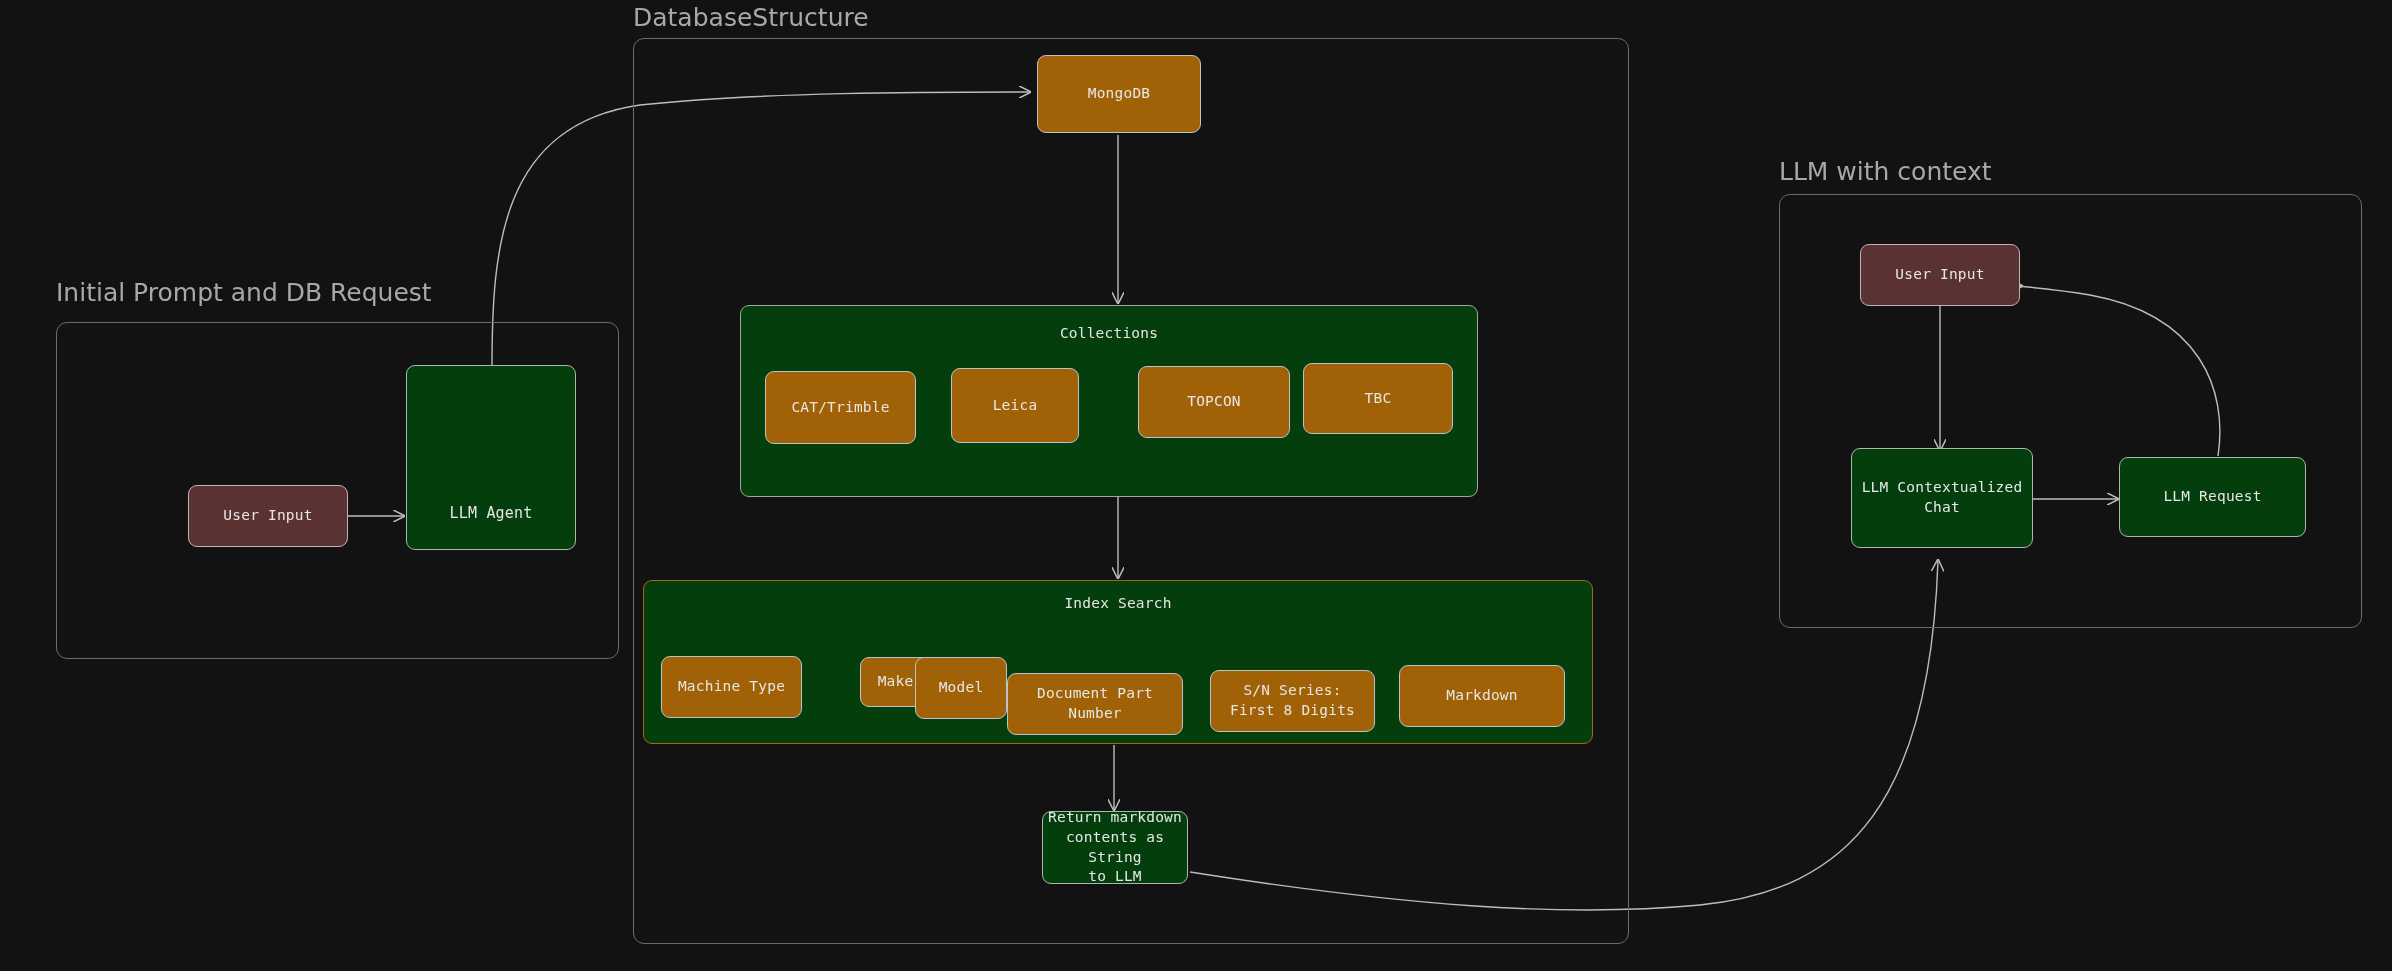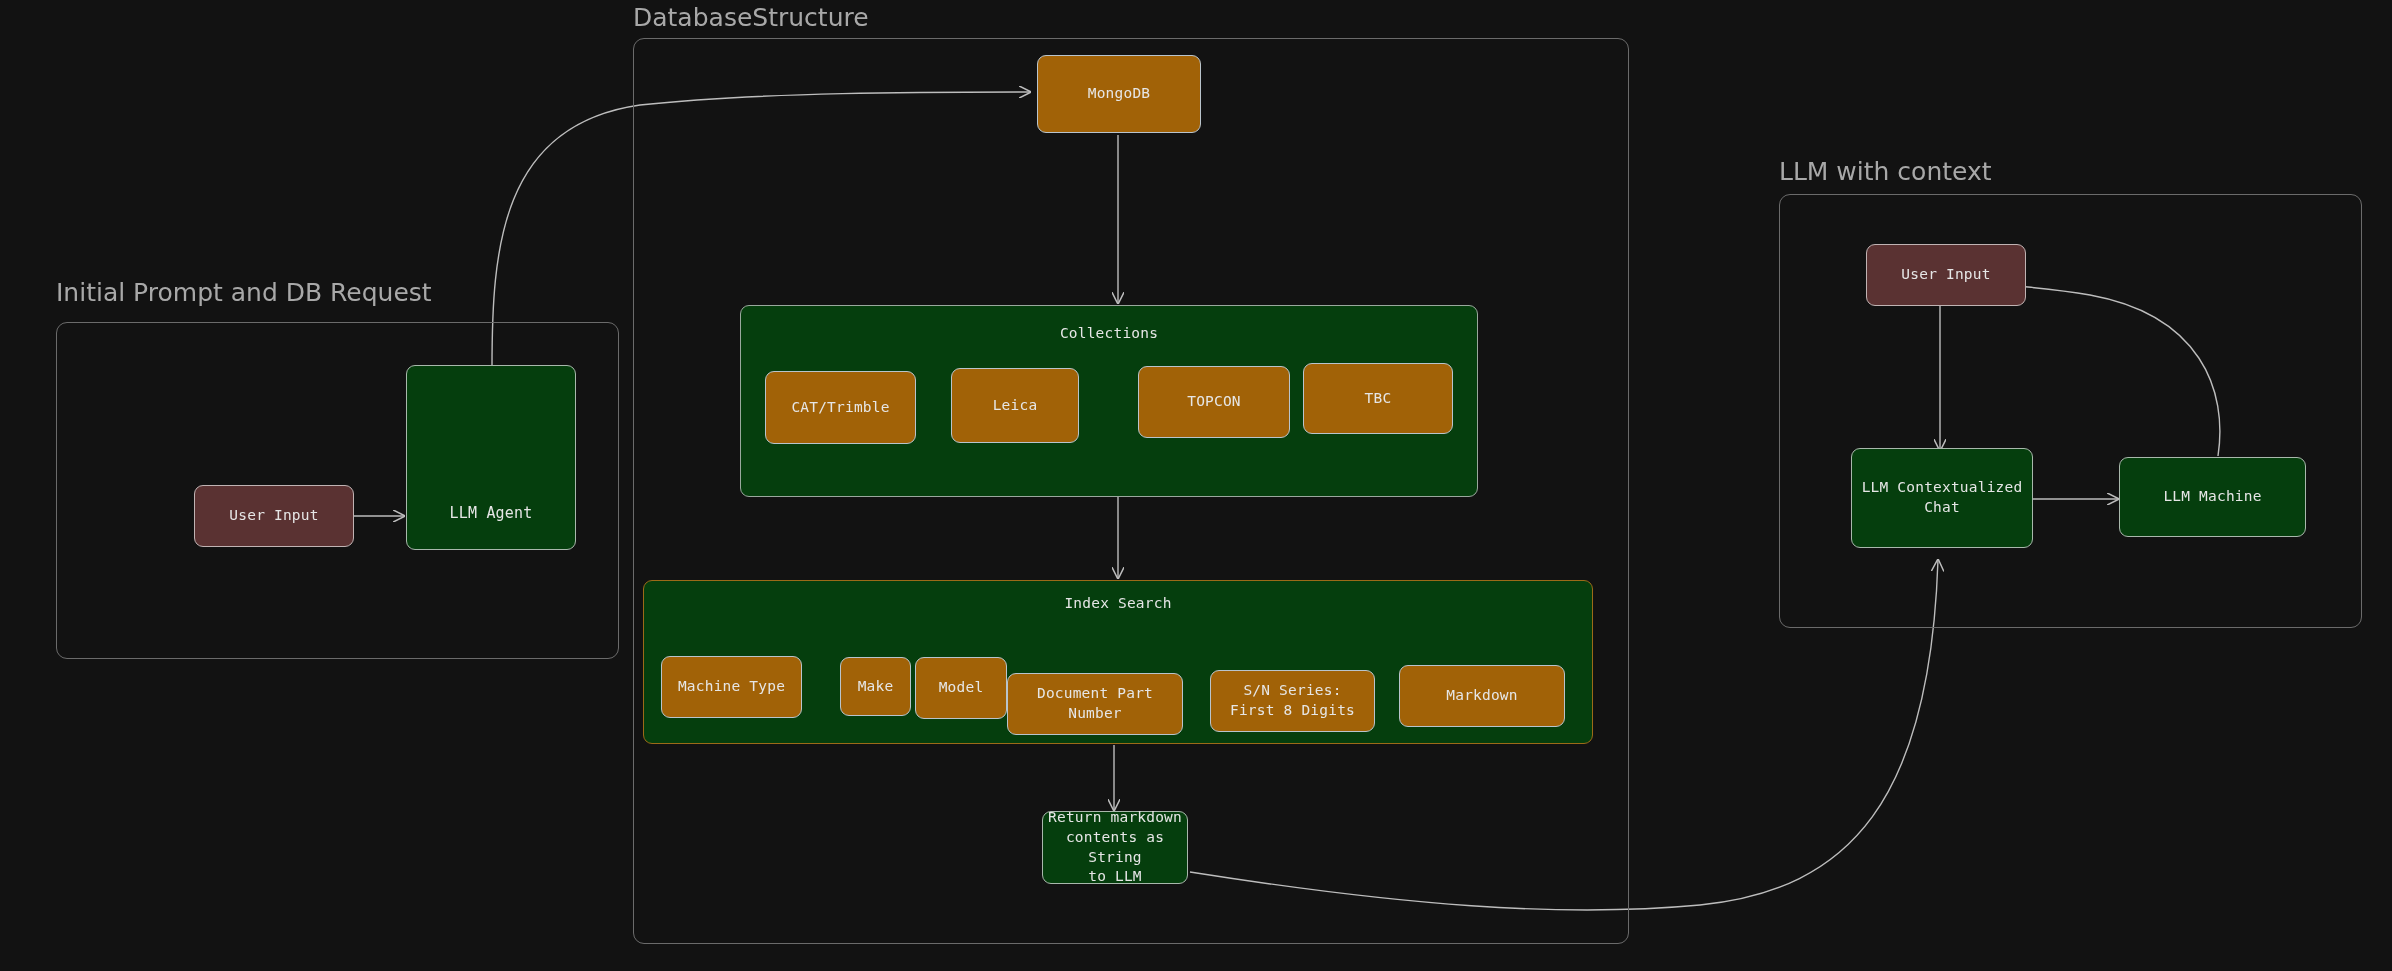--- a/index.html
+++ b/index.html
@@ -75,21 +75,20 @@
     background: #a16207;
     border: 1.4px solid #b9c4cc;
   }
   .node.green {
     background: #053e0d;
     border: 1.4px solid #a9b8ac;
   }
   .node.red {
     background: #5a3232;
     border: 1.4px solid #c0b3b3;
-    margin-left: 6px;
   }
 
   
   .node.container-green {
     background: #053e0d;
     border: 1.4px solid #9aa89d;
     align-items: flex-start;
     justify-content: center;
     z-index: 3;
   }
@@ -172,33 +171,33 @@
   </div>
   <div class="node blue" style="left:765px; top:371px; width:151px; height:73px;">CAT/Trimble</div>
   <div class="node blue" style="left:951px; top:368px; width:128px; height:75px;">Leica</div>
   <div class="node blue" style="left:1138px; top:366px; width:152px; height:72px;">TOPCON</div>
   <div class="node blue" style="left:1303px; top:363px; width:150px; height:71px;">TBC</div>
 
   <div class="node container-green orange-border" style="left:643px; top:580px; width:950px; height:164px;">
     <span class="container-label" style="top:13px;">Index Search</span>
   </div>
   <div class="node blue" style="left:661px; top:656px; width:141px; height:62px;">Machine Type</div>
-  <div class="node blue" style="left:840px; top:657px; width:71px; height:59px;">Make</div>
+  <div class="node blue" style="left:860px; top:657px; width:71px; height:50px;">Make</div>
   <div class="node blue" style="left:915px; top:657px; width:92px; height:62px;">Model</div>
   <div class="node blue" style="left:1007px; top:673px; width:176px; height:62px;">Document Part Number</div>
   <div class="node blue" style="left:1210px; top:670px; width:165px; height:62px;">S/N Series:
 First 8 Digits</div>
   <div class="node blue" style="left:1399px; top:665px; width:166px; height:62px;">Markdown</div>
 
   <div class="node green" style="left:1042px; top:811px; width:146px; height:73px;">Return markdown
 contents as String
 to LLM</div>
 
   <div class="cluster-title" style="left:1779px; top:159px;">LLM with context</div>
   <div class="cluster" style="left:1779px; top:194px; width:583px; height:434px;"></div>
 
   <div class="node red" style="left:1860px; top:244px; width:160px; height:62px;">User Input</div>
 
   <div class="node green" style="left:1851px; top:448px; width:182px; height:100px;">LLM Contextualized Chat</div>
 
-  <div class="node green" style="left:2119px; top:457px; width:187px; height:80px;">LLM Machine</div>
+  <div class="node green" style="left:2119px; top:457px; width:187px; height:80px;">LLM Request</div>
 
 </div>
 
 </body></html>

